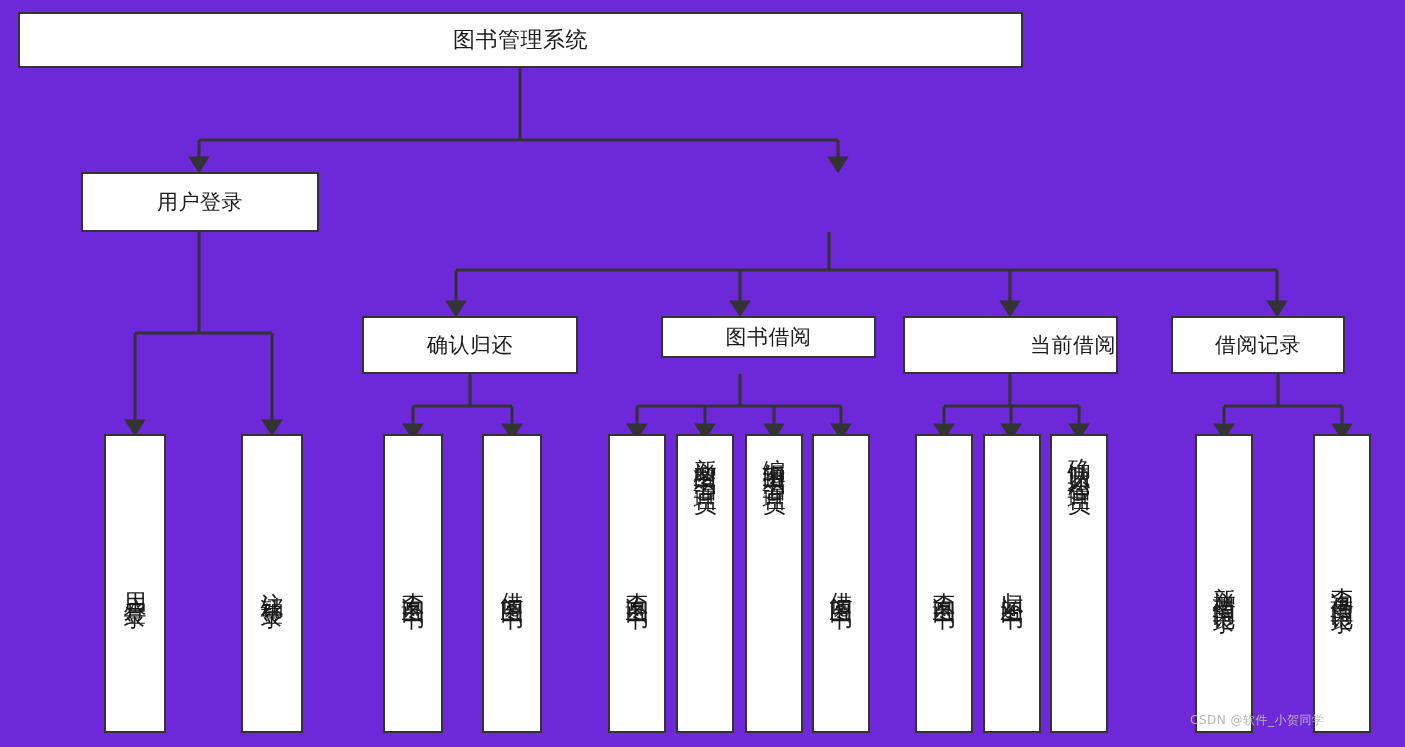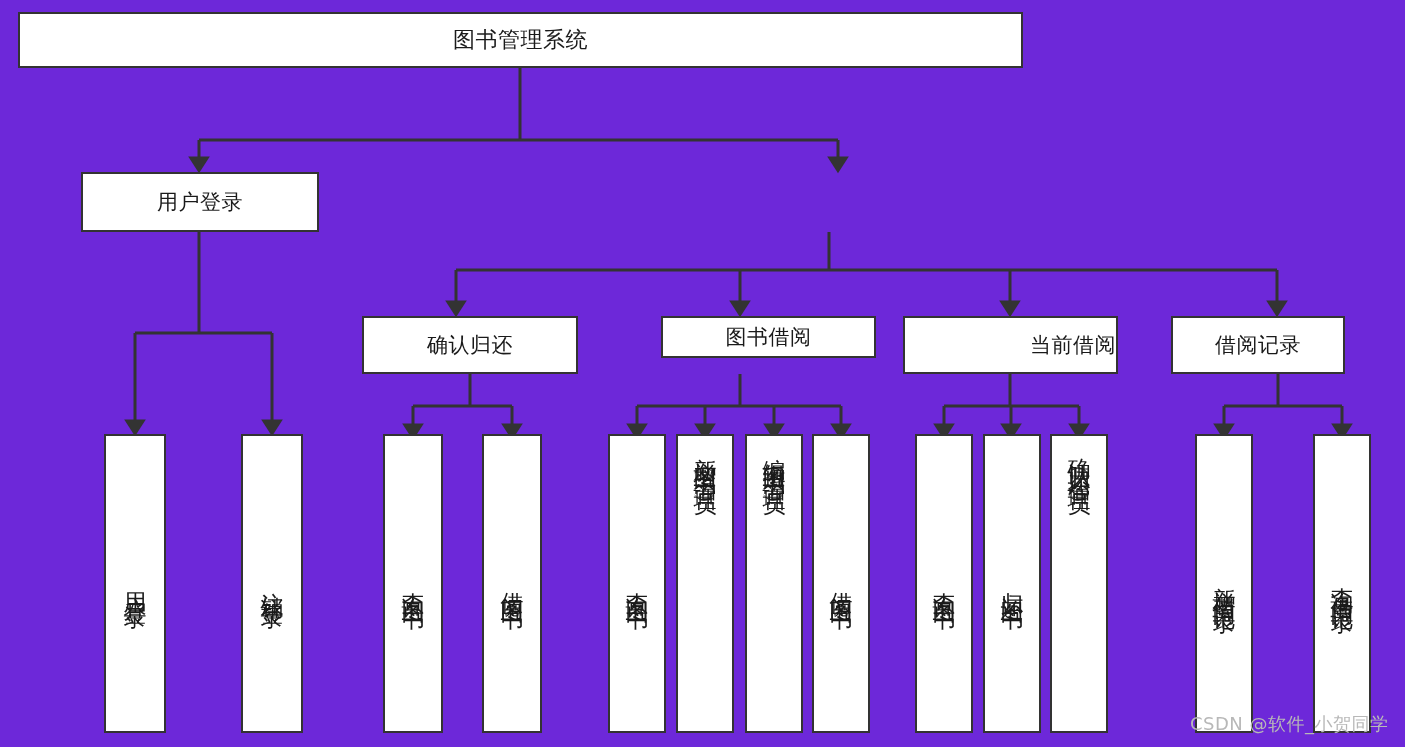--- a/index.html
+++ b/index.html
@@ -64,21 +64,21 @@
     letter-spacing: 5px;
     white-space: nowrap;
     max-height: 292px;
   }
   .node.vert.centered {
     align-items: center;
     padding-top: 0;
   }
   .watermark {
     position: absolute;
-    font-size: 18px;
+    font-size: 12px;
     color: #b8b8b8;
     white-space: nowrap;
     letter-spacing: 0.5px;
   }
 </style>
 </head>
 <body>
 
 <div id="canvas">
 

